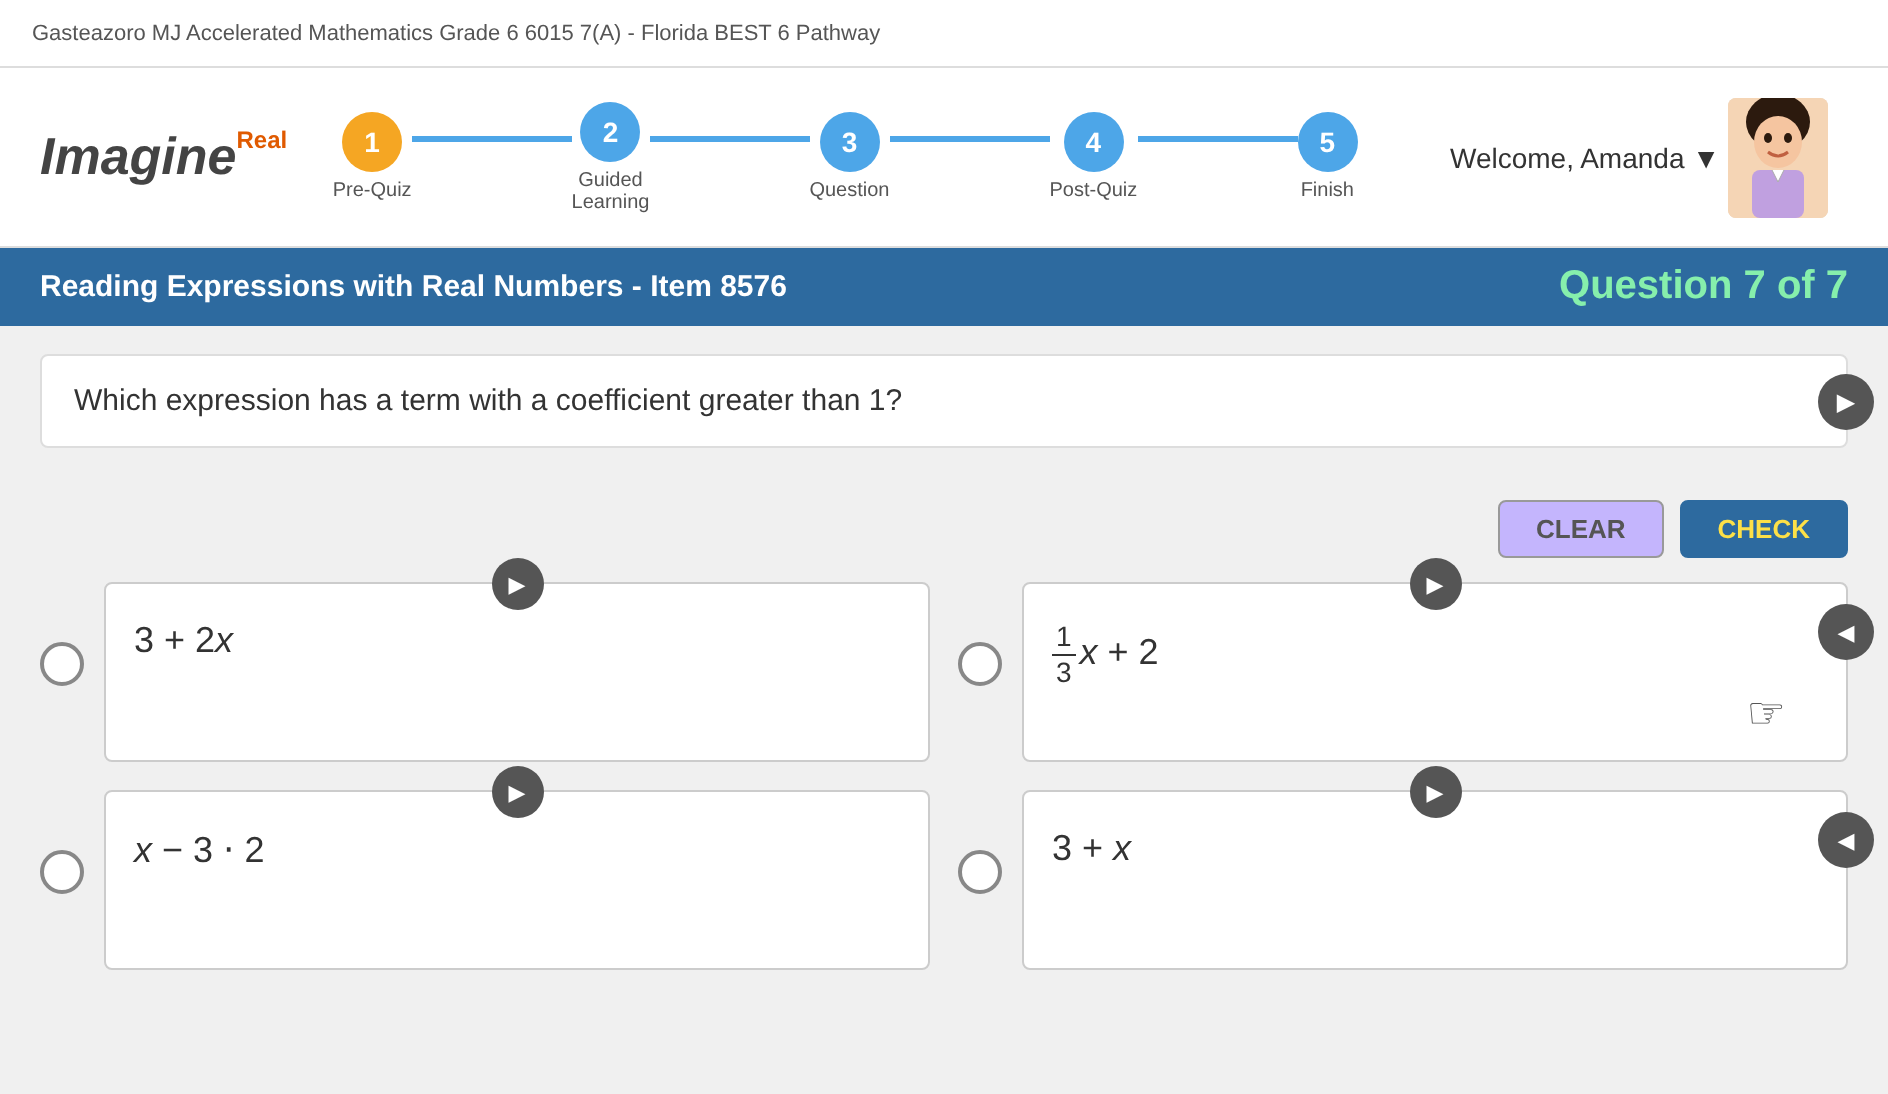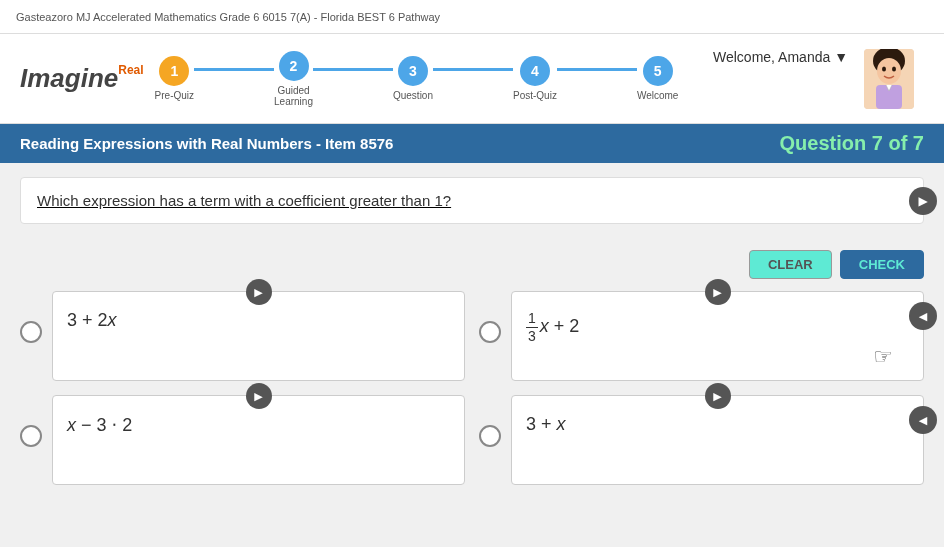--- a/index.html
+++ b/index.html
@@ -103,22 +103,22 @@
     .step-line {
       height: 3px;
       width: 80px;
       background: #4da6e8;
       margin-bottom: 18px;
     }
 
     
     .welcome-area {
       display: flex;
-      align-items: flex-start;
-      gap: 16px;
+      align-items: center;
+      gap: 4px;
       margin-right: 10px;
     }
     .welcome-text {
       font-size: 14px;
       color: #333;
     }
     .avatar {
       width: 50px;
       height: 60px;
       background: #e8d5c0;
@@ -194,37 +194,37 @@
     }
 
     
     .action-buttons {
       display: flex;
       gap: 8px;
       justify-content: flex-end;
       margin-bottom: 12px;
     }
     .btn-clear {
-      background: #5eead4;
+      background: #c4b5fd;
       border: 1px solid #999;
       border-radius: 4px;
       padding: 6px 18px;
       font-size: 13px;
       font-weight: bold;
       color: #555;
       cursor: pointer;
     }
     .btn-check {
       background: #2d6a9f;
       border: 1px solid #2d6a9f;
       border-radius: 4px;
       padding: 6px 18px;
       font-size: 13px;
       font-weight: bold;
-      color: #5eead4;
+      color: #fde047;
       cursor: pointer;
     }
 
     
     .choices-grid {
       display: grid;
       grid-template-columns: 1fr 1fr;
       gap: 14px;
       position: relative;
     }
@@ -344,21 +344,21 @@
       <div class="step-line"></div>
 
       <div class="step-container">
         <div class="step-circle completed">4</div>
         <div class="step-label">Post-Quiz</div>
       </div>
       <div class="step-line"></div>
 
       <div class="step-container">
         <div class="step-circle completed">5</div>
-        <div class="step-label">Welcome</div>
+        <div class="step-label">Finish</div>
       </div>
     </div>
   </div>
 
   <div class="welcome-area">
     <span class="welcome-text">
       <span>Welcome, Amanda</span>
       <span style="cursor:pointer;">▼</span>
     </span>
 
@@ -384,21 +384,21 @@
   </div>
 </div>
 
 <div class="section-header">
   <span>Reading Expressions with Real Numbers - Item 8576</span>
   <span class="question-count">Question 7 of 7</span>
 </div>
 
 <div class="main-content">
 
-  <div style="display:flex; align-items:center; gap:10px; margin-bottom:10px;text-decoration:underline;">
+  <div style="display:flex; align-items:center; gap:10px; margin-bottom:10px;">
     <div class="question-area" style="flex:1; position:relative;">
       <span class="question-text">Which expression has a term with a coefficient greater than 1?</span>
 
       <div class="audio-btn-sm" style="position:absolute; right:-14px; top:50%; transform:translateY(-50%);">
         <span class="audio-icon">▶</span>
       </div>
     </div>
   </div>
 
   <div class="action-buttons">

